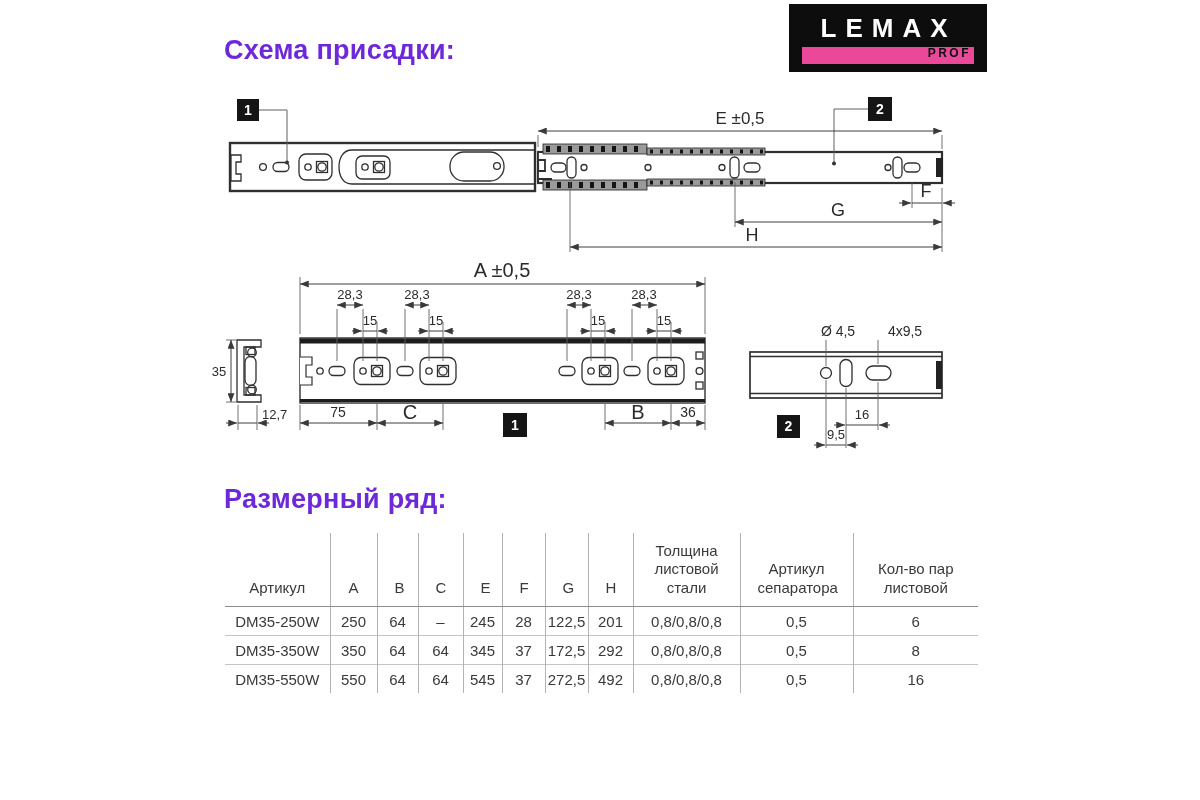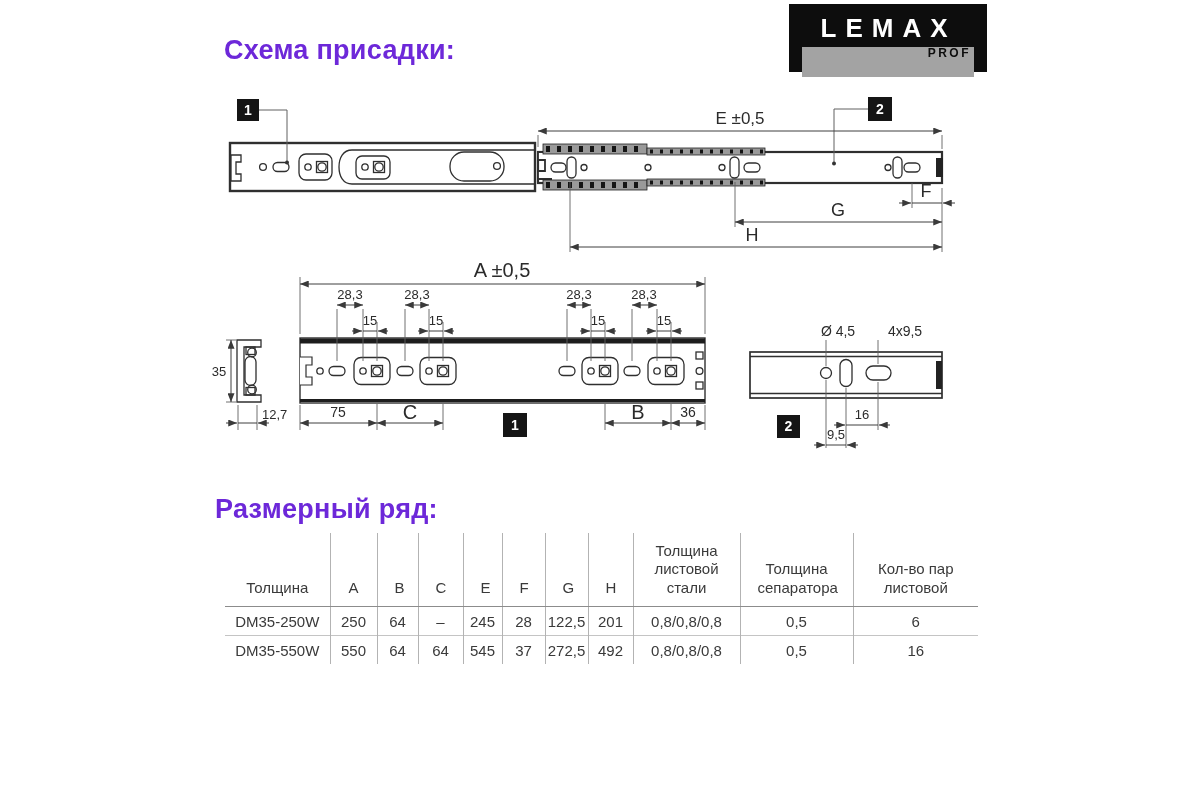--- a/index.html
+++ b/index.html
@@ -1,25 +1,25 @@
 <!DOCTYPE html>
 <html><head>
 <meta charset="utf-8">
 <style>
   html,body{margin:0;padding:0;}
   body{width:1200px;height:800px;overflow:hidden;position:relative;background:#ffffff;
        font-family:"Liberation Sans", sans-serif;color:#2d2d2d;}
   .section-title{position:absolute;font-size:27px;font-weight:700;color:#6d28d9;letter-spacing:.3px;}
   .t1{left:224px;top:35px;}
-  .t2{left:215px;top:484px;margin-top:10px;}
+  .t2{left:224px;top:484px;}
   
   .logo{position:absolute;left:789px;top:4px;width:198px;height:68px;background:#0d0d0d;}
   .logo-brand{color:#fff;font-weight:700;font-size:26px;letter-spacing:9px;text-align:center;
               margin-top:9px;padding-left:1px;}
-  .logo-bar{position:relative;margin:3px 13px 0 13px;height:30px;background:#a3a3a3;}
+  .logo-bar{position:relative;margin:3px 13px 0 13px;height:17px;background:#ec4899;}
   .logo-sub{position:absolute;right:3px;top:0;font-size:12px;line-height:13px;font-weight:800;
             letter-spacing:2.5px;color:#0d0d0d;}
   
   svg{position:absolute;left:0;top:0;}
   svg text{font-family:"Liberation Sans", sans-serif;fill:#2b2b2b;text-anchor:middle;}
   .lab13{font-size:13px;} .lab14{font-size:14px;} .lab17{font-size:17px;}
   .lab18{font-size:18px;} .lab20{font-size:20px;} .labs{text-anchor:start;}
   .co{font-size:14px;font-weight:700;fill:#ffffff;}
   .dim{stroke:#3f3f3f;stroke-width:1;fill:none;}
   .ext{stroke:#616161;stroke-width:.9;fill:none;}
@@ -293,46 +293,59 @@
       <col style="width:39px">
         <col style="width:43px">
         <col style="width:43px">
         <col style="width:45px">
       <col style="width:107px">
         <col style="width:113px">
         <col style="width:125px">
     </colgroup>
     <thead>
       <tr>
-          <th>Толщина</th>
+          <th>Артикул</th>
           <th>A</th>
           <th>B</th>
           <th>C</th>
           <th>E</th>
           <th>F</th>
           <th>G</th>
           <th>H</th>
           <th>Толщина листовой стали</th>
-          <th>Толщина сепаратора</th>
+          <th>Артикул сепаратора</th>
           <th>Кол-во пар листовой</th>
         </tr>
     </thead>
     <tbody>
         <tr>
           <td>DM35-250W</td>
           <td>250</td>
           <td>64</td>
           <td>–</td>
           <td>245</td>
           <td>28</td>
           <td>122,5</td>
           <td>201</td>
           <td>0,8/0,8/0,8</td>
           <td>0,5</td>
           <td>6</td>
+        </tr>
+        <tr>
+          <td>DM35-350W</td>
+          <td>350</td>
+          <td>64</td>
+          <td>64</td>
+          <td>345</td>
+          <td>37</td>
+          <td>172,5</td>
+          <td>292</td>
+          <td>0,8/0,8/0,8</td>
+          <td>0,5</td>
+          <td>8</td>
         </tr>
         <tr>
           <td>DM35-550W</td>
           <td>550</td>
           <td>64</td>
           <td>64</td>
           <td>545</td>
           <td>37</td>
           <td>272,5</td>
           <td>492</td>

